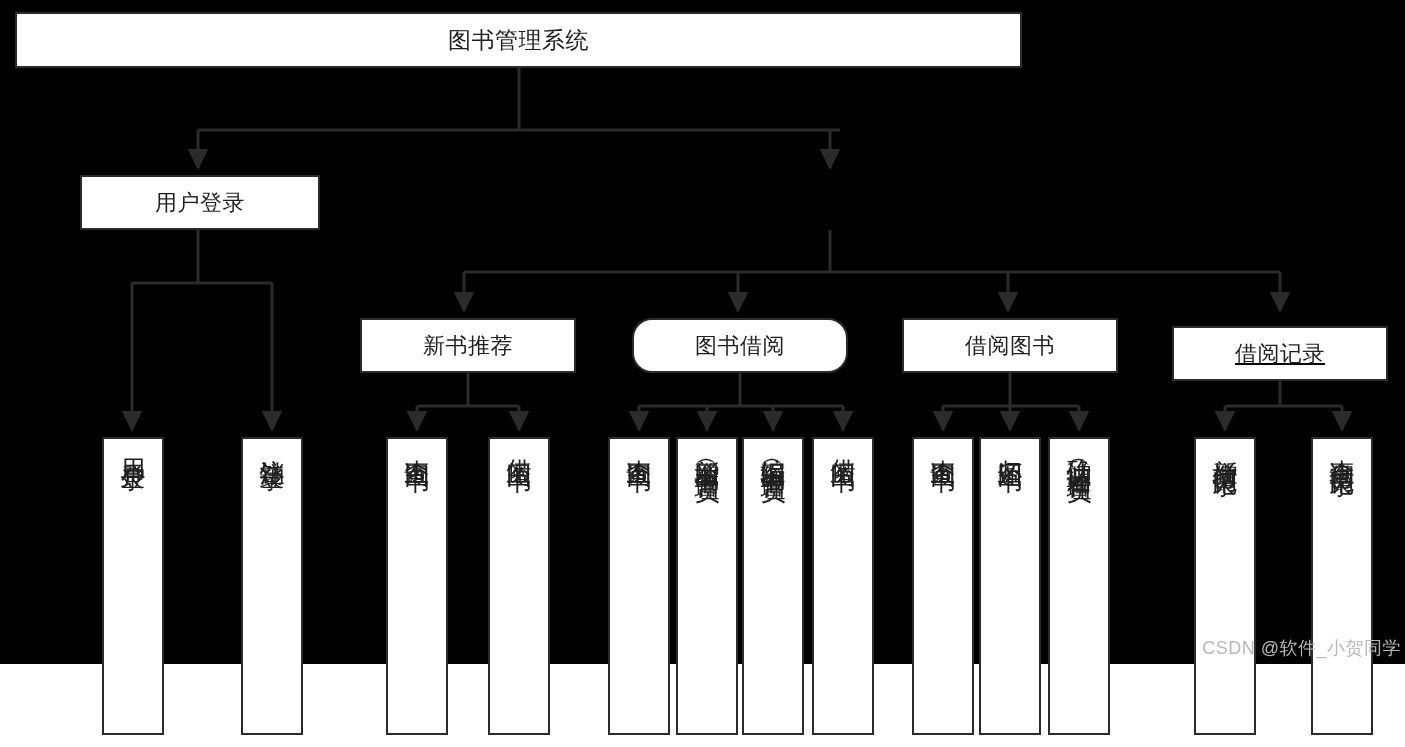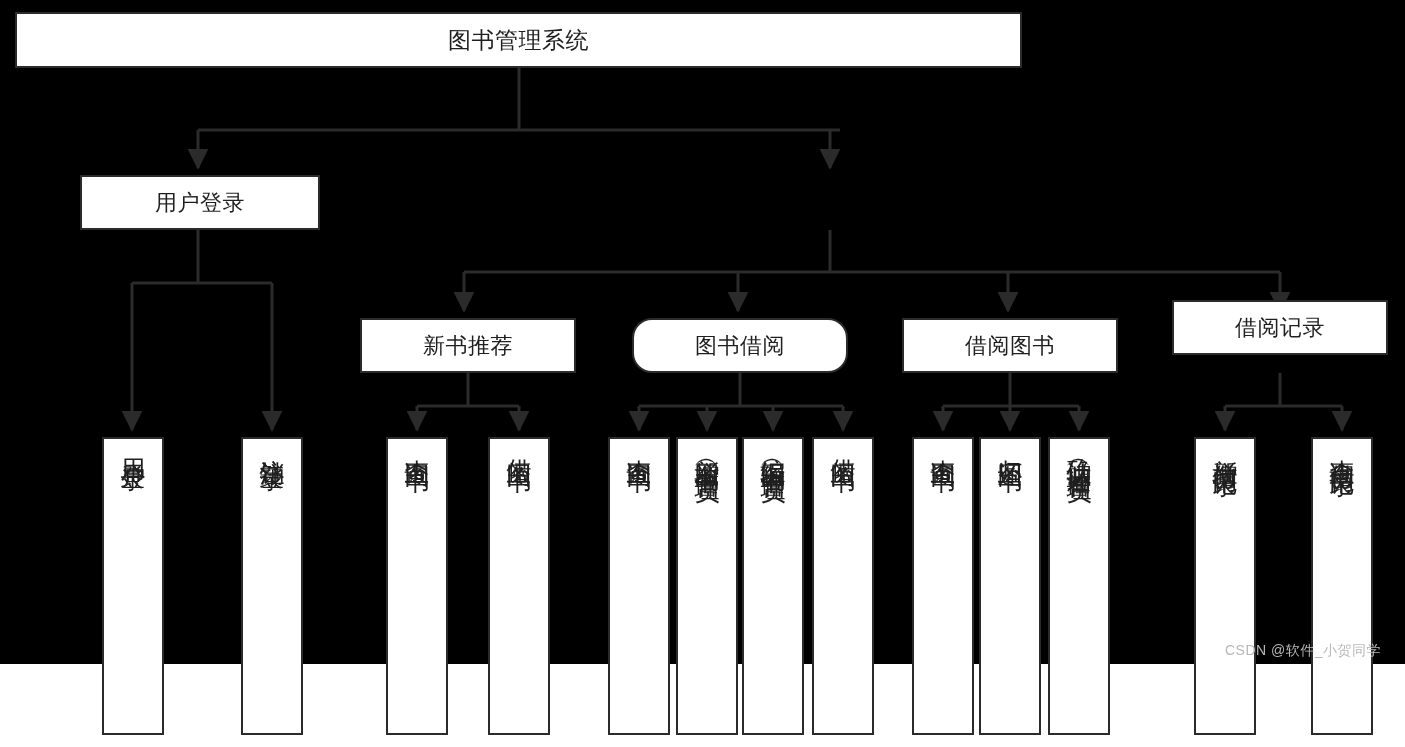--- a/index.html
+++ b/index.html
@@ -61,23 +61,23 @@
     writing-mode: vertical-rl;
     text-orientation: upright;
     font-size: 25px;
     line-height: 1.0;
     letter-spacing: 3px;
     white-space: nowrap;
     display: block;
   }
   .watermark {
     position: absolute;
-    right: 24px;
+    right: 4px;
     bottom: 4px;
-    font-size: 14px;
+    font-size: 18px;
     color: #b8b8b8;
     letter-spacing: 0.5px;
     white-space: nowrap;
     font-family: "Liberation Sans", "DejaVu Sans", sans-serif;
   }
 </style>
 </head>
 <body>
 
 <div id="diagram-root">
@@ -142,21 +142,21 @@
 
   <div class="node horizontal" style="left:360px; top:318px; width:216px; height:55px;">
     <span class="node-label">新书推荐</span>
   </div>
   <div class="node horizontal" style="left:632px; top:318px; width:216px; height:55px;border-radius:20px;">
     <span class="node-label">图书借阅</span>
   </div>
   <div class="node horizontal" style="left:902px; top:318px; width:216px; height:55px;">
     <span class="node-label">借阅图书</span>
   </div>
-  <div class="node horizontal" style="left:1172px; top:300px; width:216px; height:55px;">
+  <div class="node horizontal" style="left:1172px; top:326px; width:216px; height:55px;text-decoration:underline;">
     <span class="node-label">借阅记录</span>
   </div>
 
   <div class="node vertical" style="left:102px; top:437px; width:62px; height:298px;">
     <span class="node-label">用户登录</span>
   </div>
   <div class="node vertical" style="left:241px; top:437px; width:62px; height:298px;">
     <span class="node-label">注销登录</span>
   </div>
 

